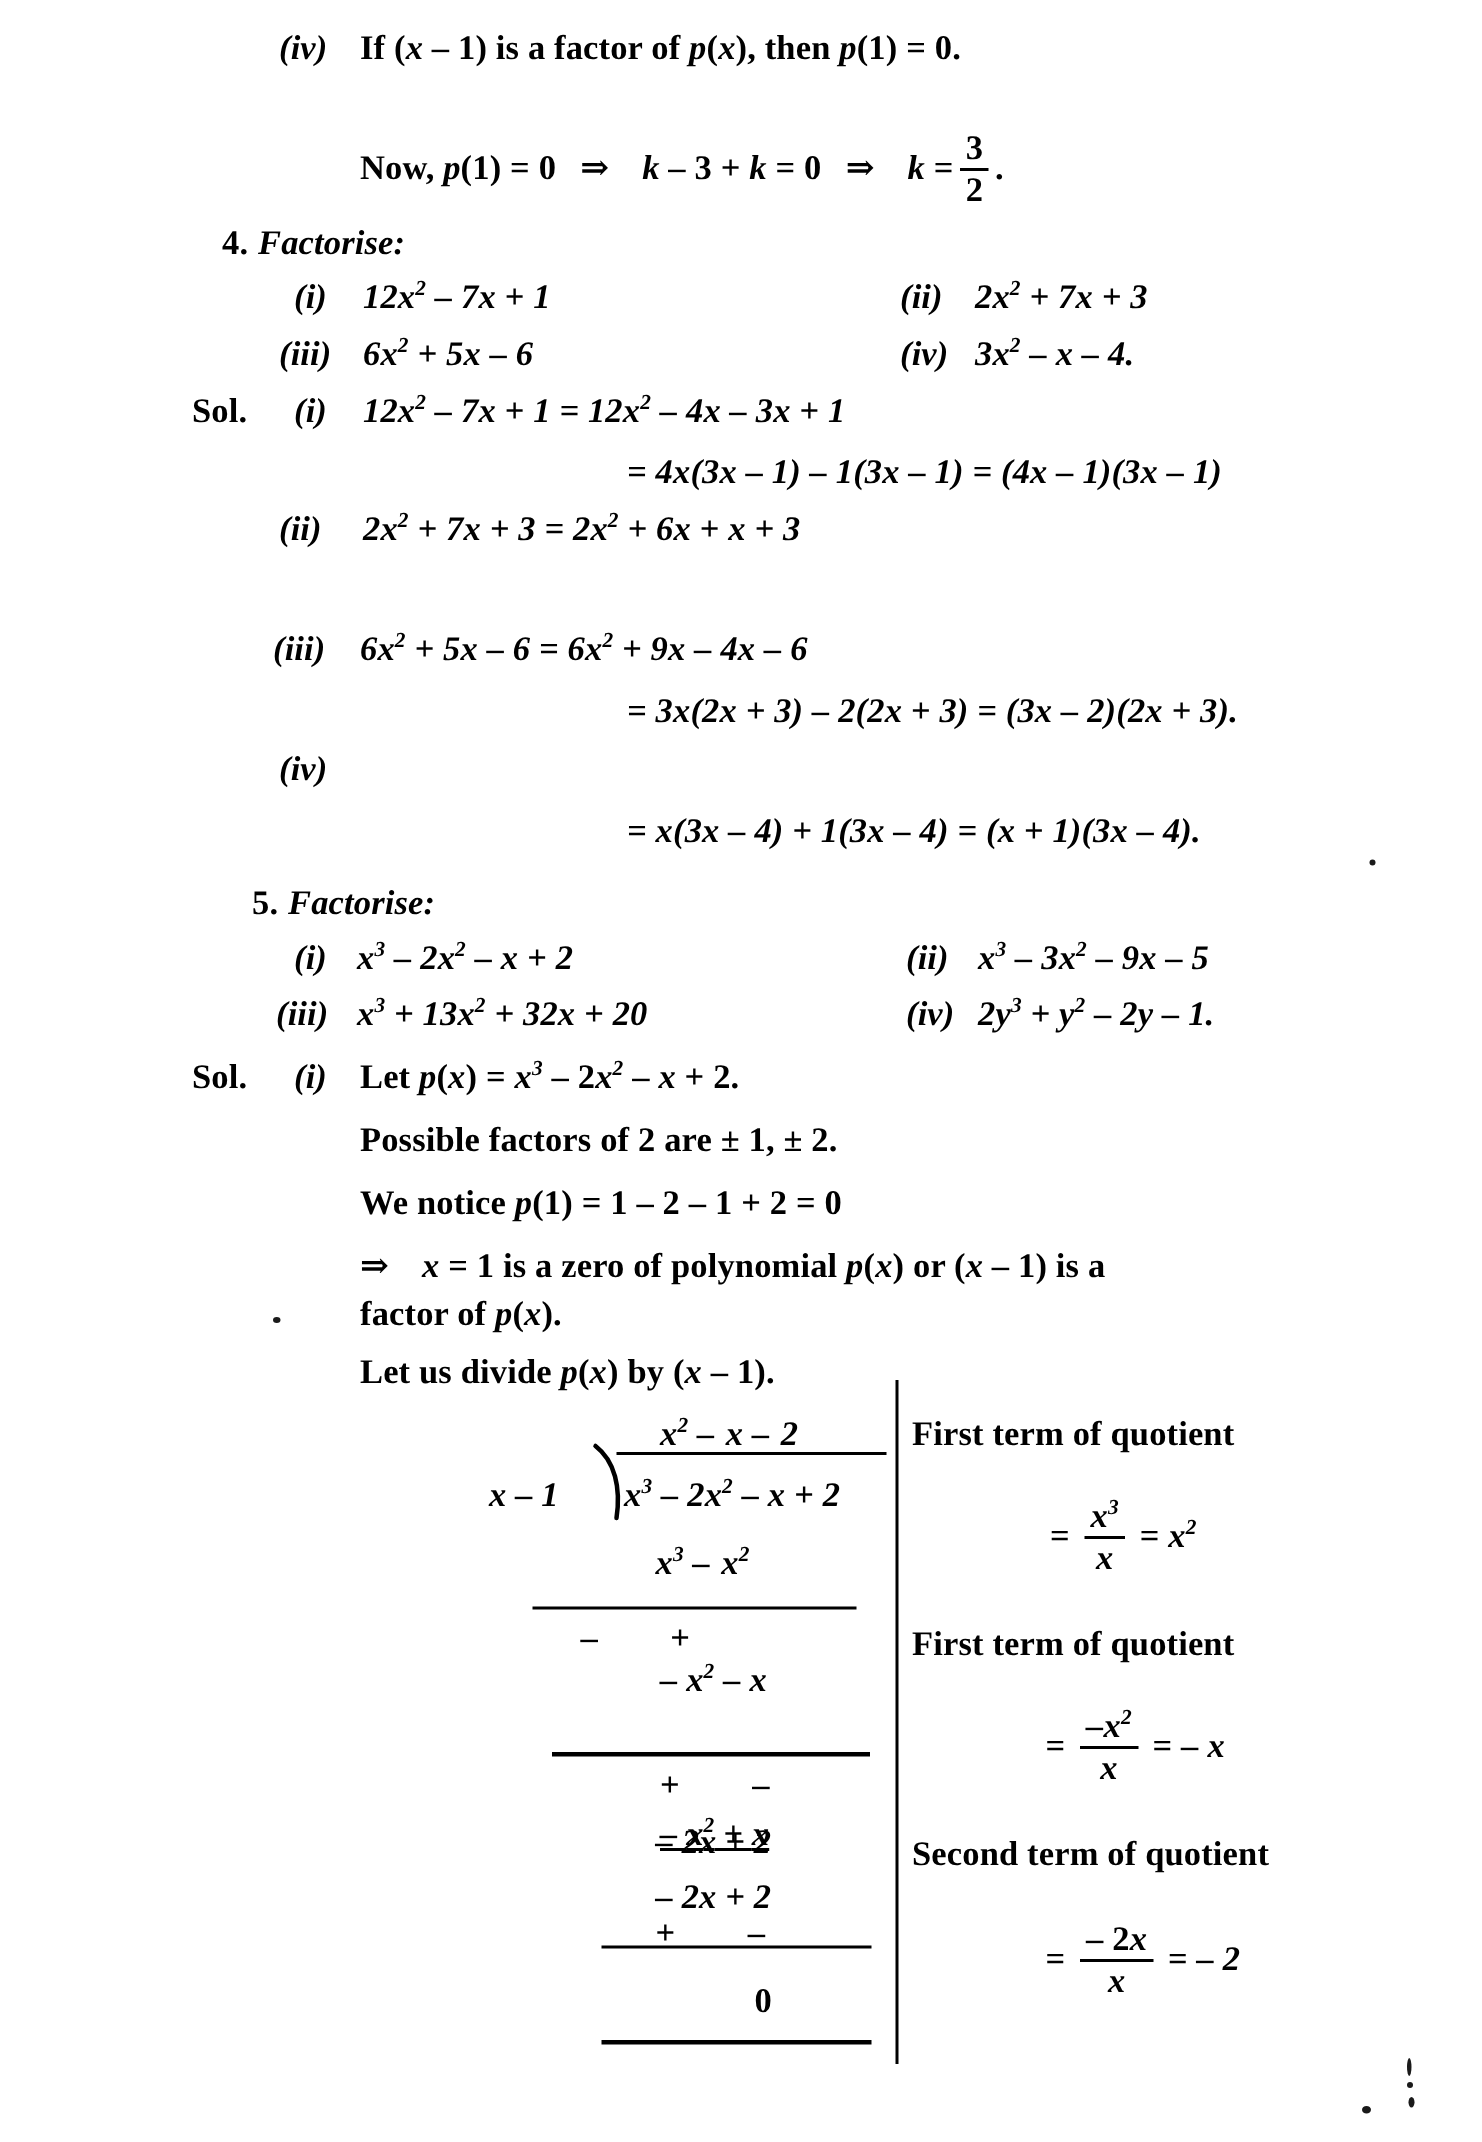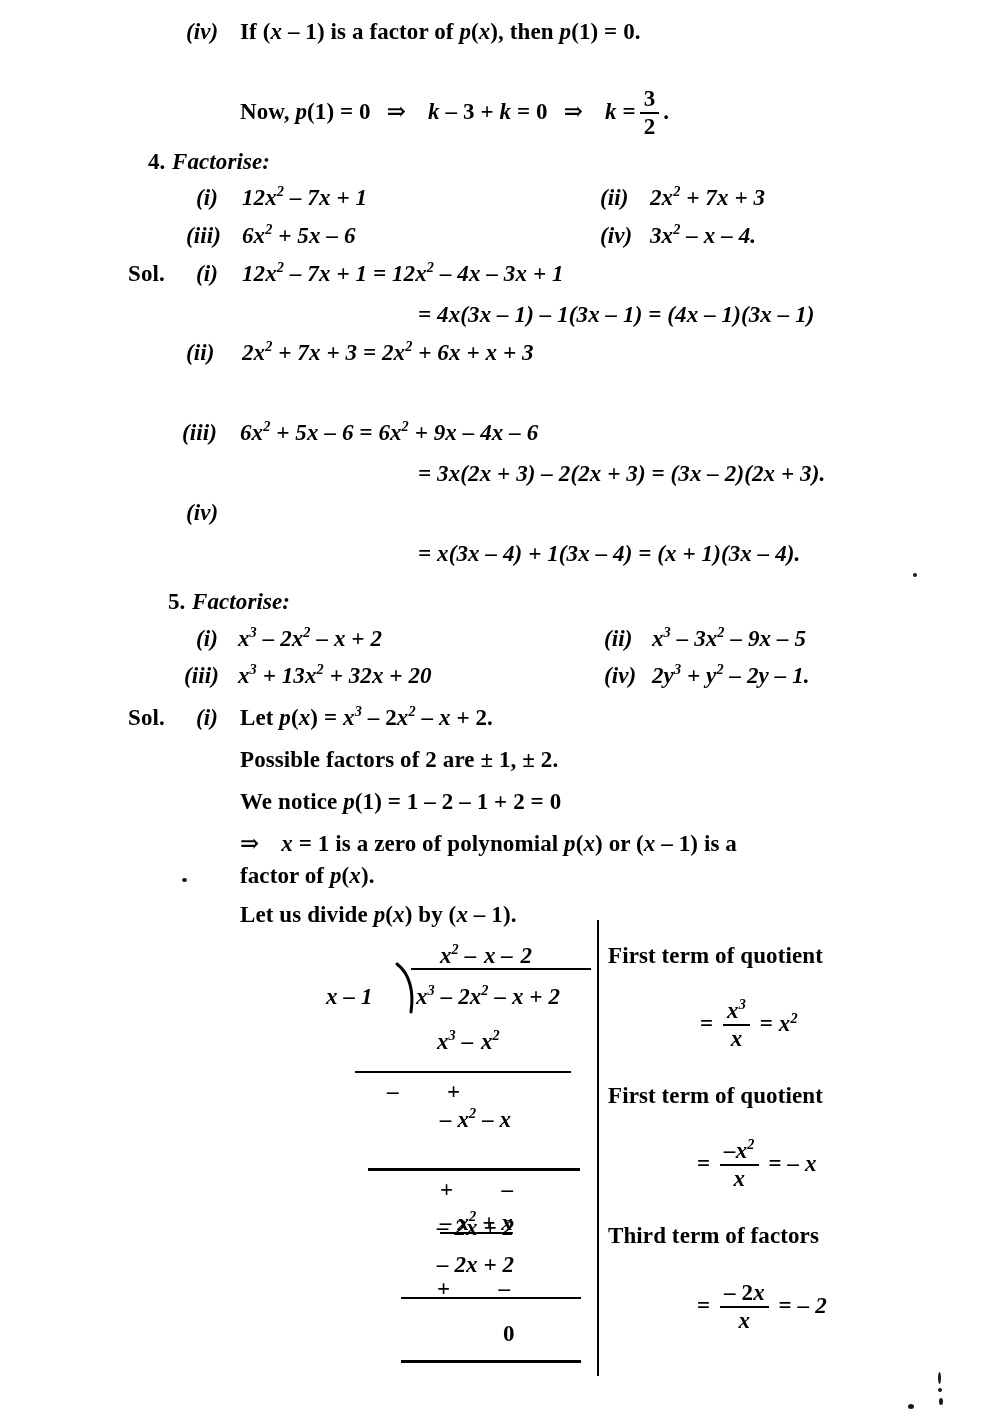--- a/index.html
+++ b/index.html
@@ -194,21 +194,21 @@
     <span class="rm">=</span> <span class="mi">x</span><sup>2</sup>
   </div>
 
   <div class="ln" style="left:608px; top:1084px;">First term of quotient</div>
   <div class="ln it" style="left:697px; top:1140px;">
     <span class="rm">=</span>
     <span class="frac"><span class="num">–<span class="mi">x</span><sup>2</sup></span><span class="den"><span class="mi">x</span></span></span>
     <span class="rm">=</span> – <span class="mi">x</span>
   </div>
 
-  <div class="ln" style="left:608px; top:1224px;">Third term of factors</div>
+  <div class="ln" style="left:608px; top:1224px;">Second term of quotient</div>
   <div class="ln it" style="left:697px; top:1282px;">
     <span class="rm">=</span>
     <span class="frac"><span class="num rm">– 2<span class="mi">x</span></span><span class="den"><span class="mi">x</span></span></span>
     <span class="rm">=</span> – 2
   </div>
 
   <div class="speck" style="left:938px; top:1372px; width:3px; height:12px;"></div>
   <div class="speck" style="left:938px; top:1388px; width:4px; height:4px;"></div>
   <div class="speck" style="left:939px; top:1398px; width:4px; height:7px;"></div>
   <div class="speck" style="left:908px; top:1404px; width:6px; height:5px;"></div>

